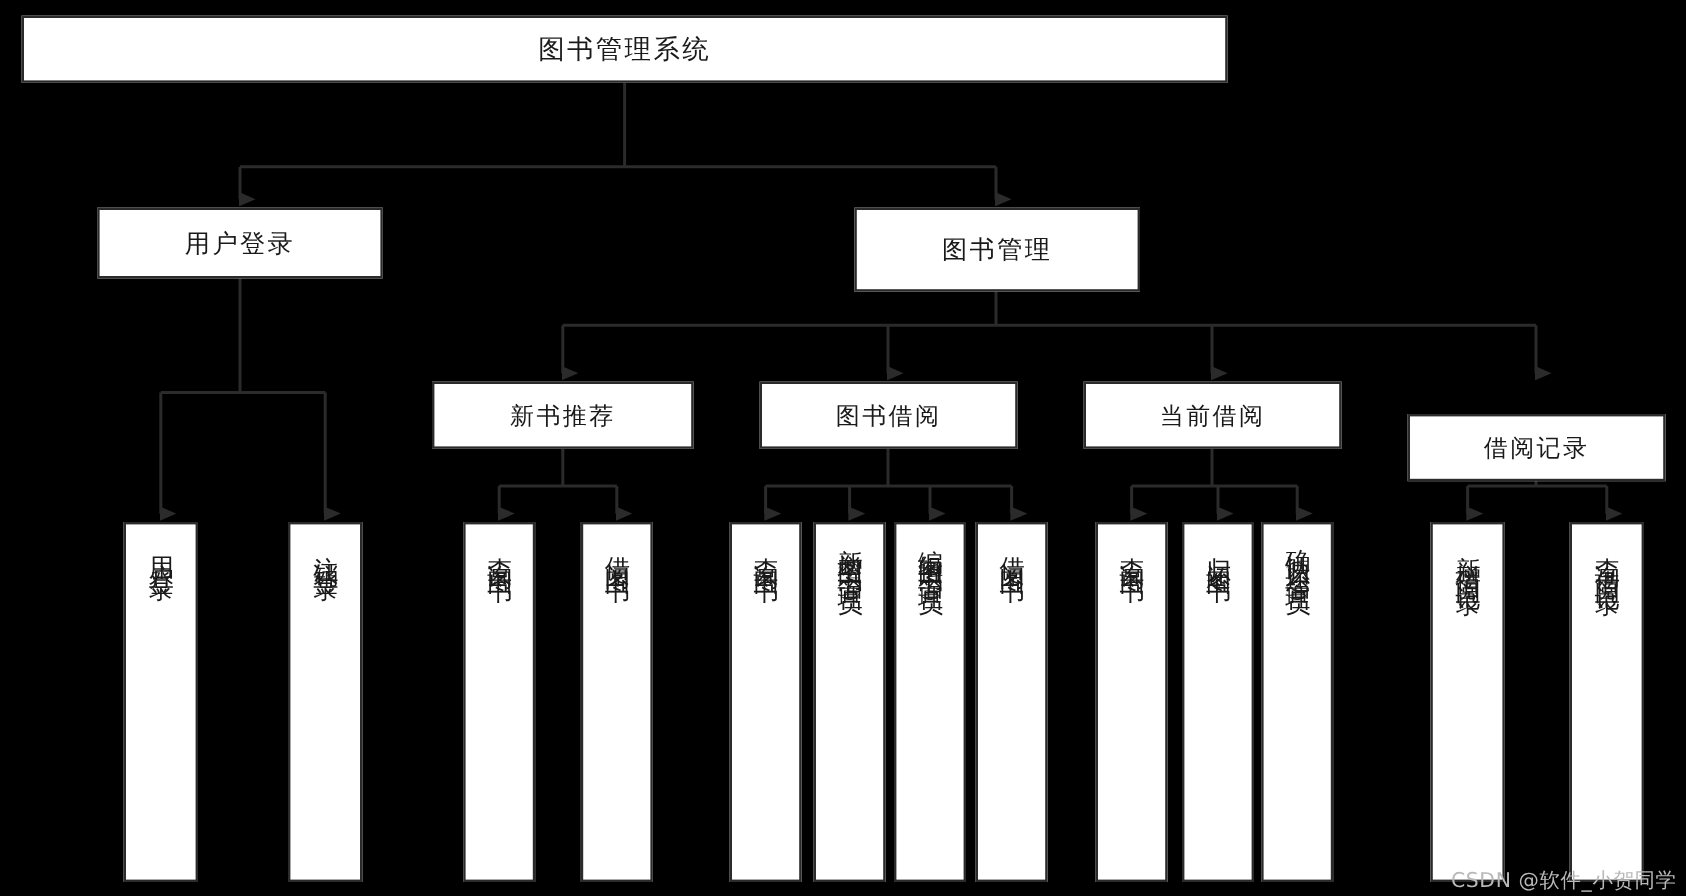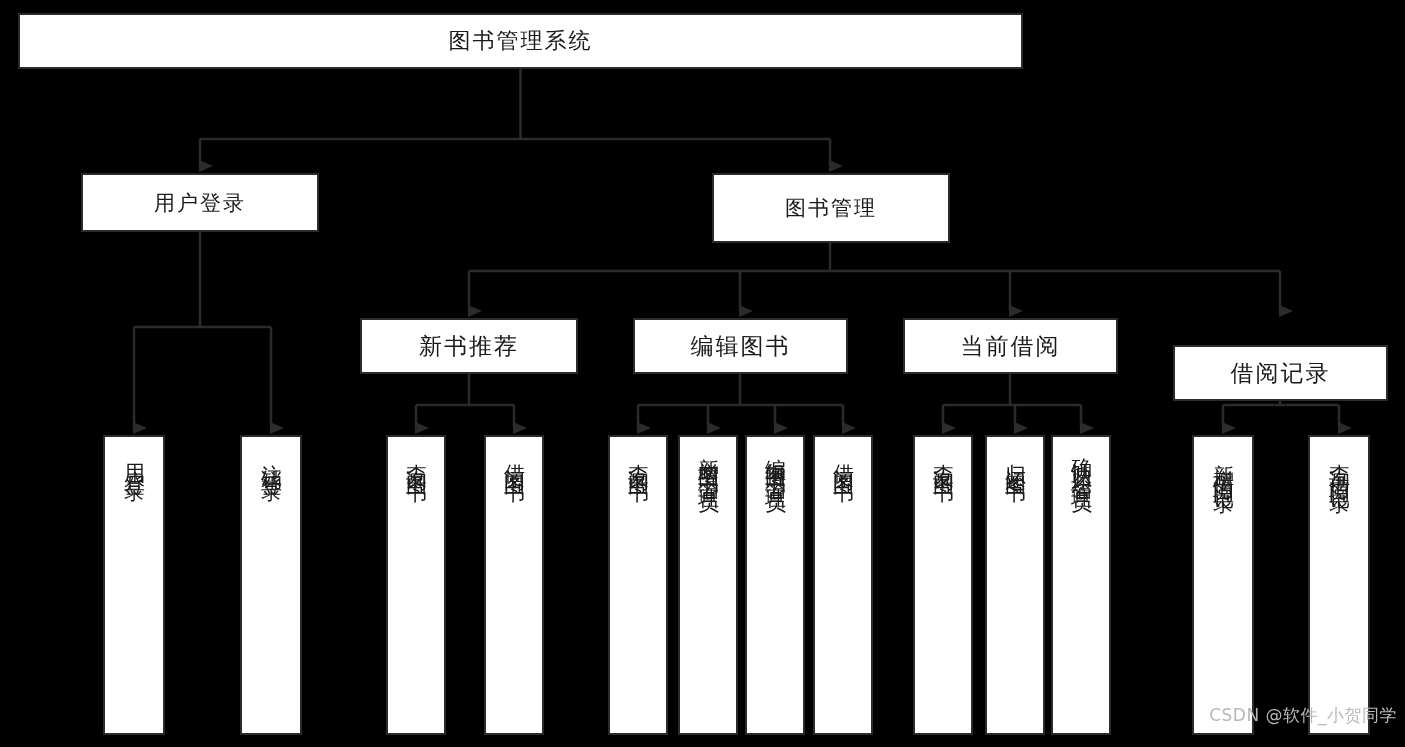--- a/index.html
+++ b/index.html
@@ -22,21 +22,21 @@
     box-sizing: border-box;
     border: 2.5px solid #2b2b2b;
     background: #ffffff;
     display: flex;
     align-items: center;
     justify-content: center;
     color: #1a1a1a;
   }
   .node.root .label { font-size: 22px; letter-spacing: 2px; }
   .node.tier1 .label { font-size: 21px; letter-spacing: 2px; }
-  .node.tier2 .label { font-size: 23px; letter-spacing: 2px; }
+  .node.tier2 .label { font-size: 20px; letter-spacing: 2px; }
   .node.leaf {
     align-items: flex-start;
     justify-content: center;
     padding-top: 10px;
   }
   .node.leaf .label {
     writing-mode: vertical-rl;
     text-orientation: upright;
     font-size: 21px;
     letter-spacing: 6px;
@@ -56,21 +56,21 @@
   }
   .wire {
     stroke: #2b2b2b;
     stroke-width: 2.5;
     fill: none;
   }
   .arrowfill { fill: #2b2b2b; }
   .watermark {
     position: absolute;
     right: 8px;
-    bottom: 20px;
+    bottom: 2px;
     font-size: 17px;
     color: #b8b8b8;
     letter-spacing: 0.5px;
     white-space: nowrap;
   }
 </style>
 </head>
 <body>
 
 <div id="canvas">
@@ -132,21 +132,21 @@
     <span class="label">用户登录</span>
   </div>
   <div class="node tier1" style="left:712px; top:173px; width:238px; height:70px;">
     <span class="label">图书管理</span>
   </div>
 
   <div class="node tier2" style="left:360px; top:318px; width:218px; height:56px;">
     <span class="label">新书推荐</span>
   </div>
   <div class="node tier2" style="left:633px; top:318px; width:215px; height:56px;">
-    <span class="label">编辑图书</span>
+    <span class="label">图书借阅</span>
   </div>
   <div class="node tier2" style="left:903px; top:318px; width:215px; height:56px;">
     <span class="label">当前借阅</span>
   </div>
   <div class="node tier2" style="left:1173px; top:318px; width:215px; height:56px;margin-top:27px;">
     <span class="label">借阅记录</span>
   </div>
 
   <div class="node leaf" style="left:103px; top:435px; width:62px; height:300px;">
     <span class="label">用户登录</span>

